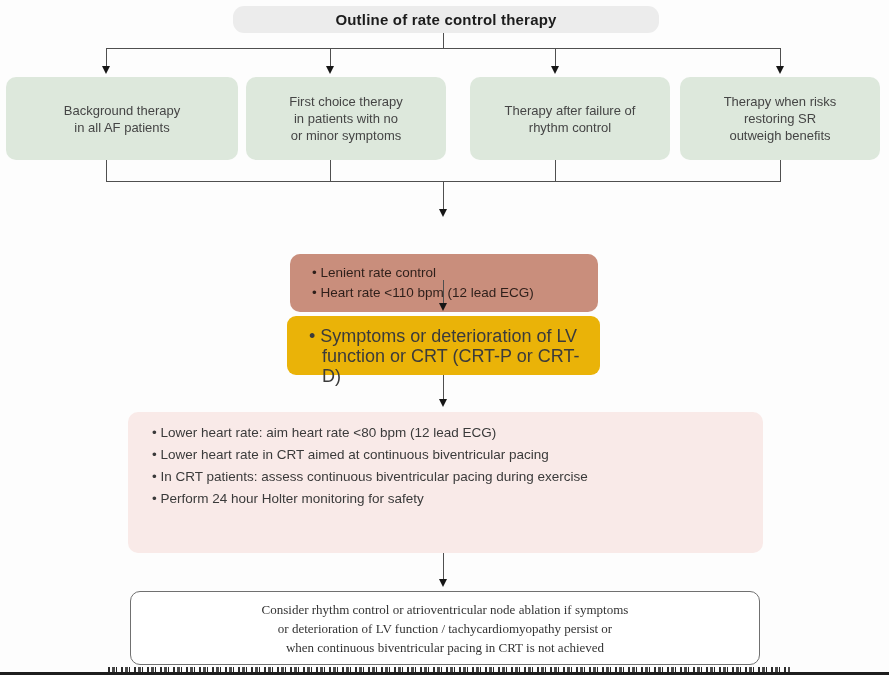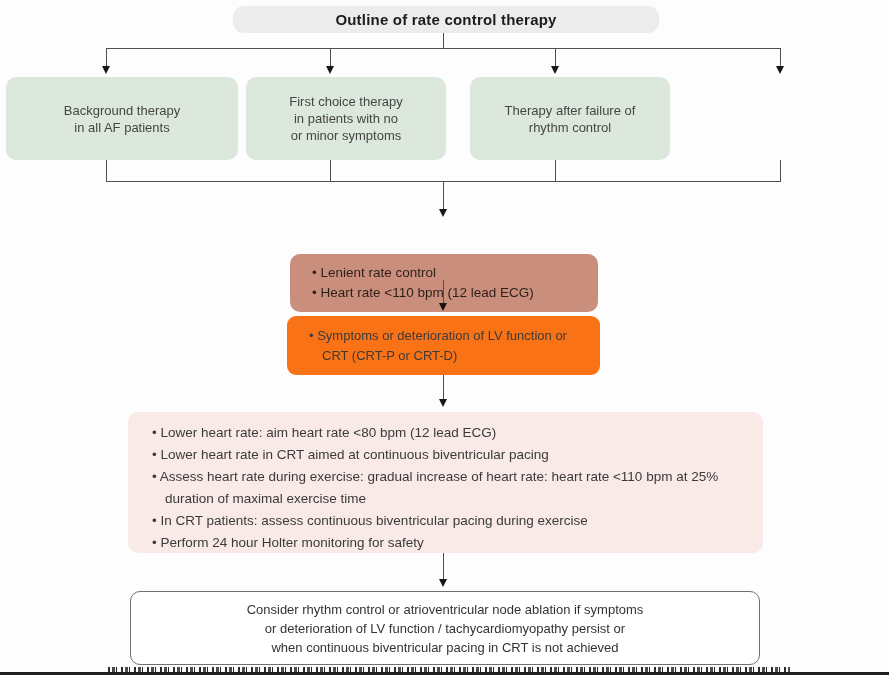--- a/index.html
+++ b/index.html
@@ -54,34 +54,34 @@
   ul.bullets{list-style:none;margin:0;padding:0;}
   ul.bullets li{padding-left:13px;text-indent:-13px;}
   ul.bullets li::before{content:"\2022  ";}
   .lenient-box{
     position:absolute;left:290px;top:222px;width:308px;height:58px;
     background:#c98e7c;border-radius:10px;box-sizing:border-box;
     padding:9px 10px 0 22px;font-size:13.5px;line-height:20px;color:#2e1f1a;margin-top:32px;
   }
   .symptoms-box{
     position:absolute;left:287px;top:316px;width:313px;height:59px;
-    background:#f97316;border-radius:9px;box-sizing:border-box;
-    padding:10px 14px 0 22px;font-size:13px;line-height:20px;color:#3b3b3b;
+    background:#eab308;border-radius:9px;box-sizing:border-box;
+    padding:10px 14px 0 22px;font-size:18px;line-height:20px;color:#3b3b3b;
   }
   .strict-box{
     position:absolute;left:128px;top:412px;width:635px;height:141px;
     background:#f9eae8;border-radius:10px;box-sizing:border-box;
     padding:10px 26px 16px 24px;font-size:13.5px;line-height:22px;color:#3a3a3a;
   }
   
   .consider-box{
     position:absolute;left:130px;top:591px;width:630px;height:74px;
     background:#ffffff;border:1.4px solid #707070;border-radius:10px;box-sizing:border-box;
     display:flex;align-items:center;justify-content:center;text-align:center;
-    font-size:13px;line-height:19px;color:#333333;padding:0 30px;
+    font-size:13px;line-height:19px;color:#333333;padding:0 30px;font-family:Liberation Serif, serif;
   }
   
   .caption-marks{
     position:absolute;left:108px;top:667px;width:682px;height:6px;
     background:repeating-linear-gradient(90deg,
       #2b2b2b 0 2px,transparent 2px 4px,#4a4a4a 4px 7px,
       transparent 7px 8px,#222 8px 9px,transparent 9px 13px);
   }
   .bottom-line{position:absolute;left:0;top:672px;width:889px;height:3px;background:#1e1e1e;}
 </style>
@@ -103,20 +103,23 @@
   <div class="vline vb4"></div>
   <div class="ahead hb4"></div>
 
   <div class="branch b1 pre">Background therapy
 in all AF patients</div>
   <div class="branch b2 pre">First choice therapy
 in patients with no
 or minor symptoms</div>
   <div class="branch b3 pre">Therapy after failure of
 rhythm control</div>
+  <div class="branch b4 pre">Therapy when risks
+restoring SR
+outweigh benefits</div>
 
   <div class="vline vd1"></div>
   <div class="vline vd2"></div>
   <div class="vline vd3"></div>
   <div class="vline vd4"></div>
   <div class="hline hline-mid"></div>
   <div class="vline va2"></div>
   <div class="ahead ha2"></div>
 
   <div class="lenient-box">
@@ -135,21 +138,20 @@
     </ul>
   </div>
 
   <div class="vline va4"></div>
   <div class="ahead ha4"></div>
 
   <div class="strict-box">
     <ul class="bullets">
       <li>Lower heart rate: aim heart rate &lt;80 bpm (12 lead ECG)</li>
       <li>Lower heart rate in CRT aimed at continuous biventricular pacing</li>
-      <li>Assess heart rate during exercise: gradual increase of heart rate: heart rate &lt;110 bpm at 25% duration of maximal exercise time</li>
       <li>In CRT patients: assess continuous biventricular pacing during exercise</li>
       <li>Perform 24 hour Holter monitoring for safety</li>
     </ul>
   </div>
 
   <div class="vline va5"></div>
   <div class="ahead ha5"></div>
 
   <div class="consider-box pre">Consider rhythm control or atrioventricular node ablation if symptoms
 or deterioration of LV function / tachycardiomyopathy persist or

